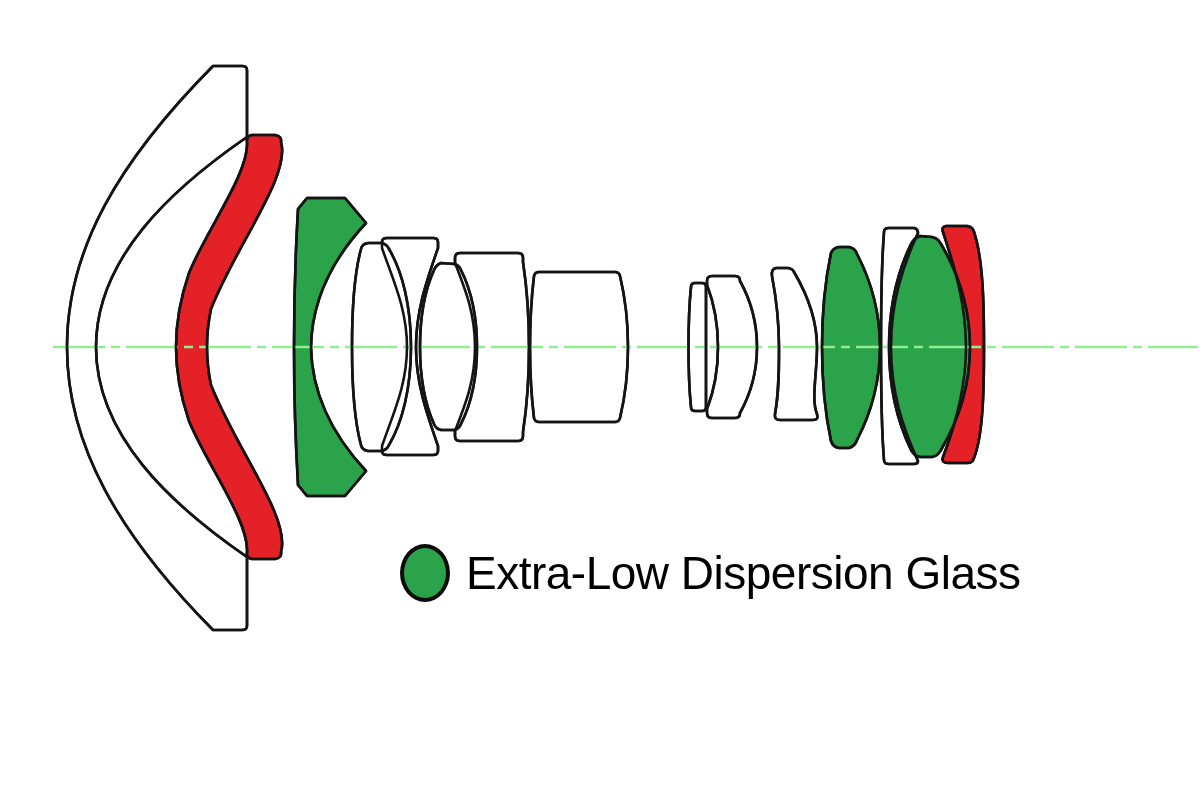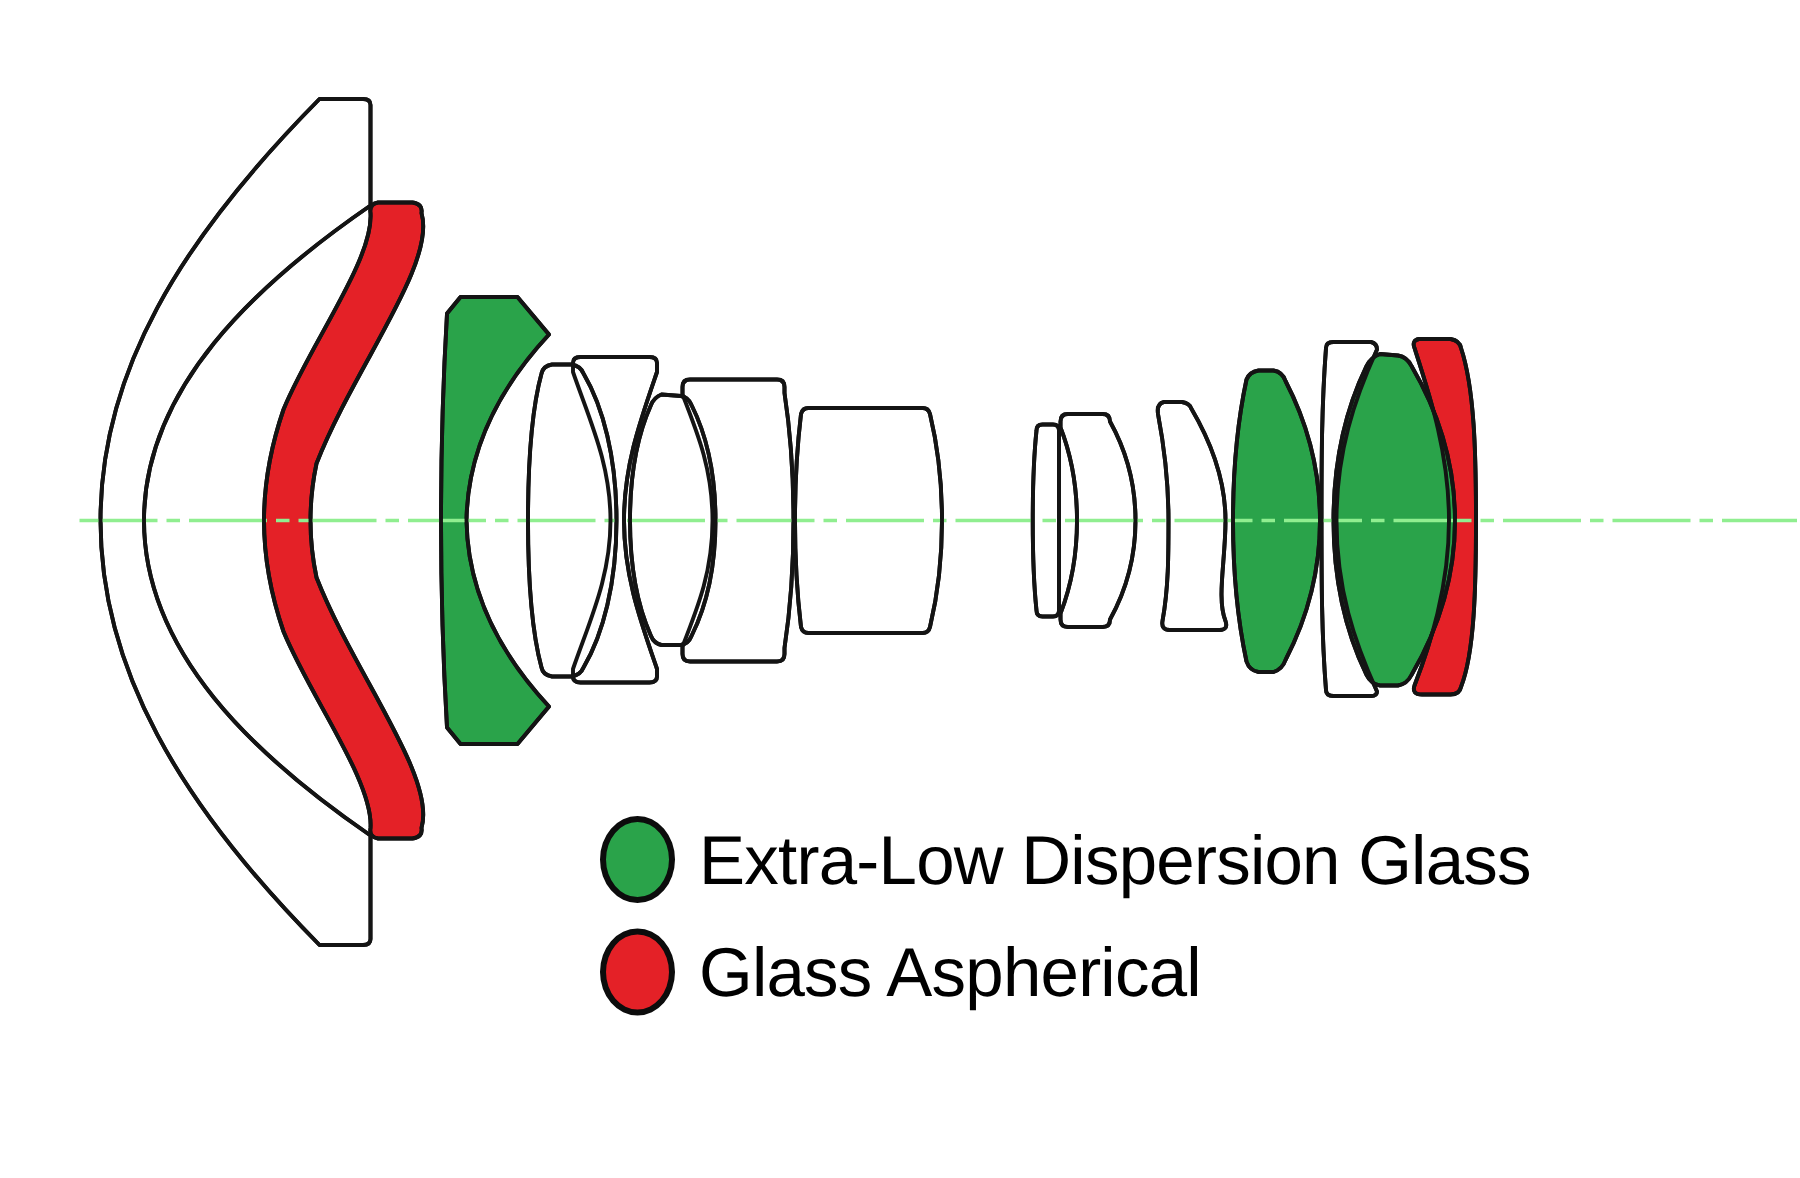--- a/index.html
+++ b/index.html
@@ -88,18 +88,14 @@
         <path d="M 946 226 L 967 226 Q 973 227 974 232 C 983 259 984 302 984 347 C 984 392 983 435 974 458 Q 973 463 967 463 L 948 463 Q 941 463 943 457 C 953 431 966 392 966 347 C 966 302 953 263 943 232 Q 941 227 946 226 Z" fill="none" stroke="#141414" stroke-width="2.6" stroke-linejoin="round" stroke-linecap="round"></path>
         <path d="M 920 236 L 932 237 Q 938 238 941 244 C 958 273 970 308 970 347 C 970 386 958 421 941 450 Q 938 456 932 457 L 920 457 Q 914 456 911 450 C 897 421 889 386 889 347 C 889 308 897 273 911 244 Q 914 238 920 236 Z" fill="none" stroke="#141414" stroke-width="2.6" stroke-linejoin="round" stroke-linecap="round"></path>
       </svg>
     </div>
 
   <div class="legend">
     <div class="legend-row">
       <span class="legend-swatch" style="background: rgb(42, 163, 74);"></span>
       <span class="legend-label">Extra-Low Dispersion Glass</span>
     </div>
-    <div class="legend-row">
-      <span class="legend-swatch" style="background: rgb(228, 33, 39);"></span>
-      <span class="legend-label">Glass Aspherical</span>
-    </div>
   </div>
 </div>
 
 </body></html>

